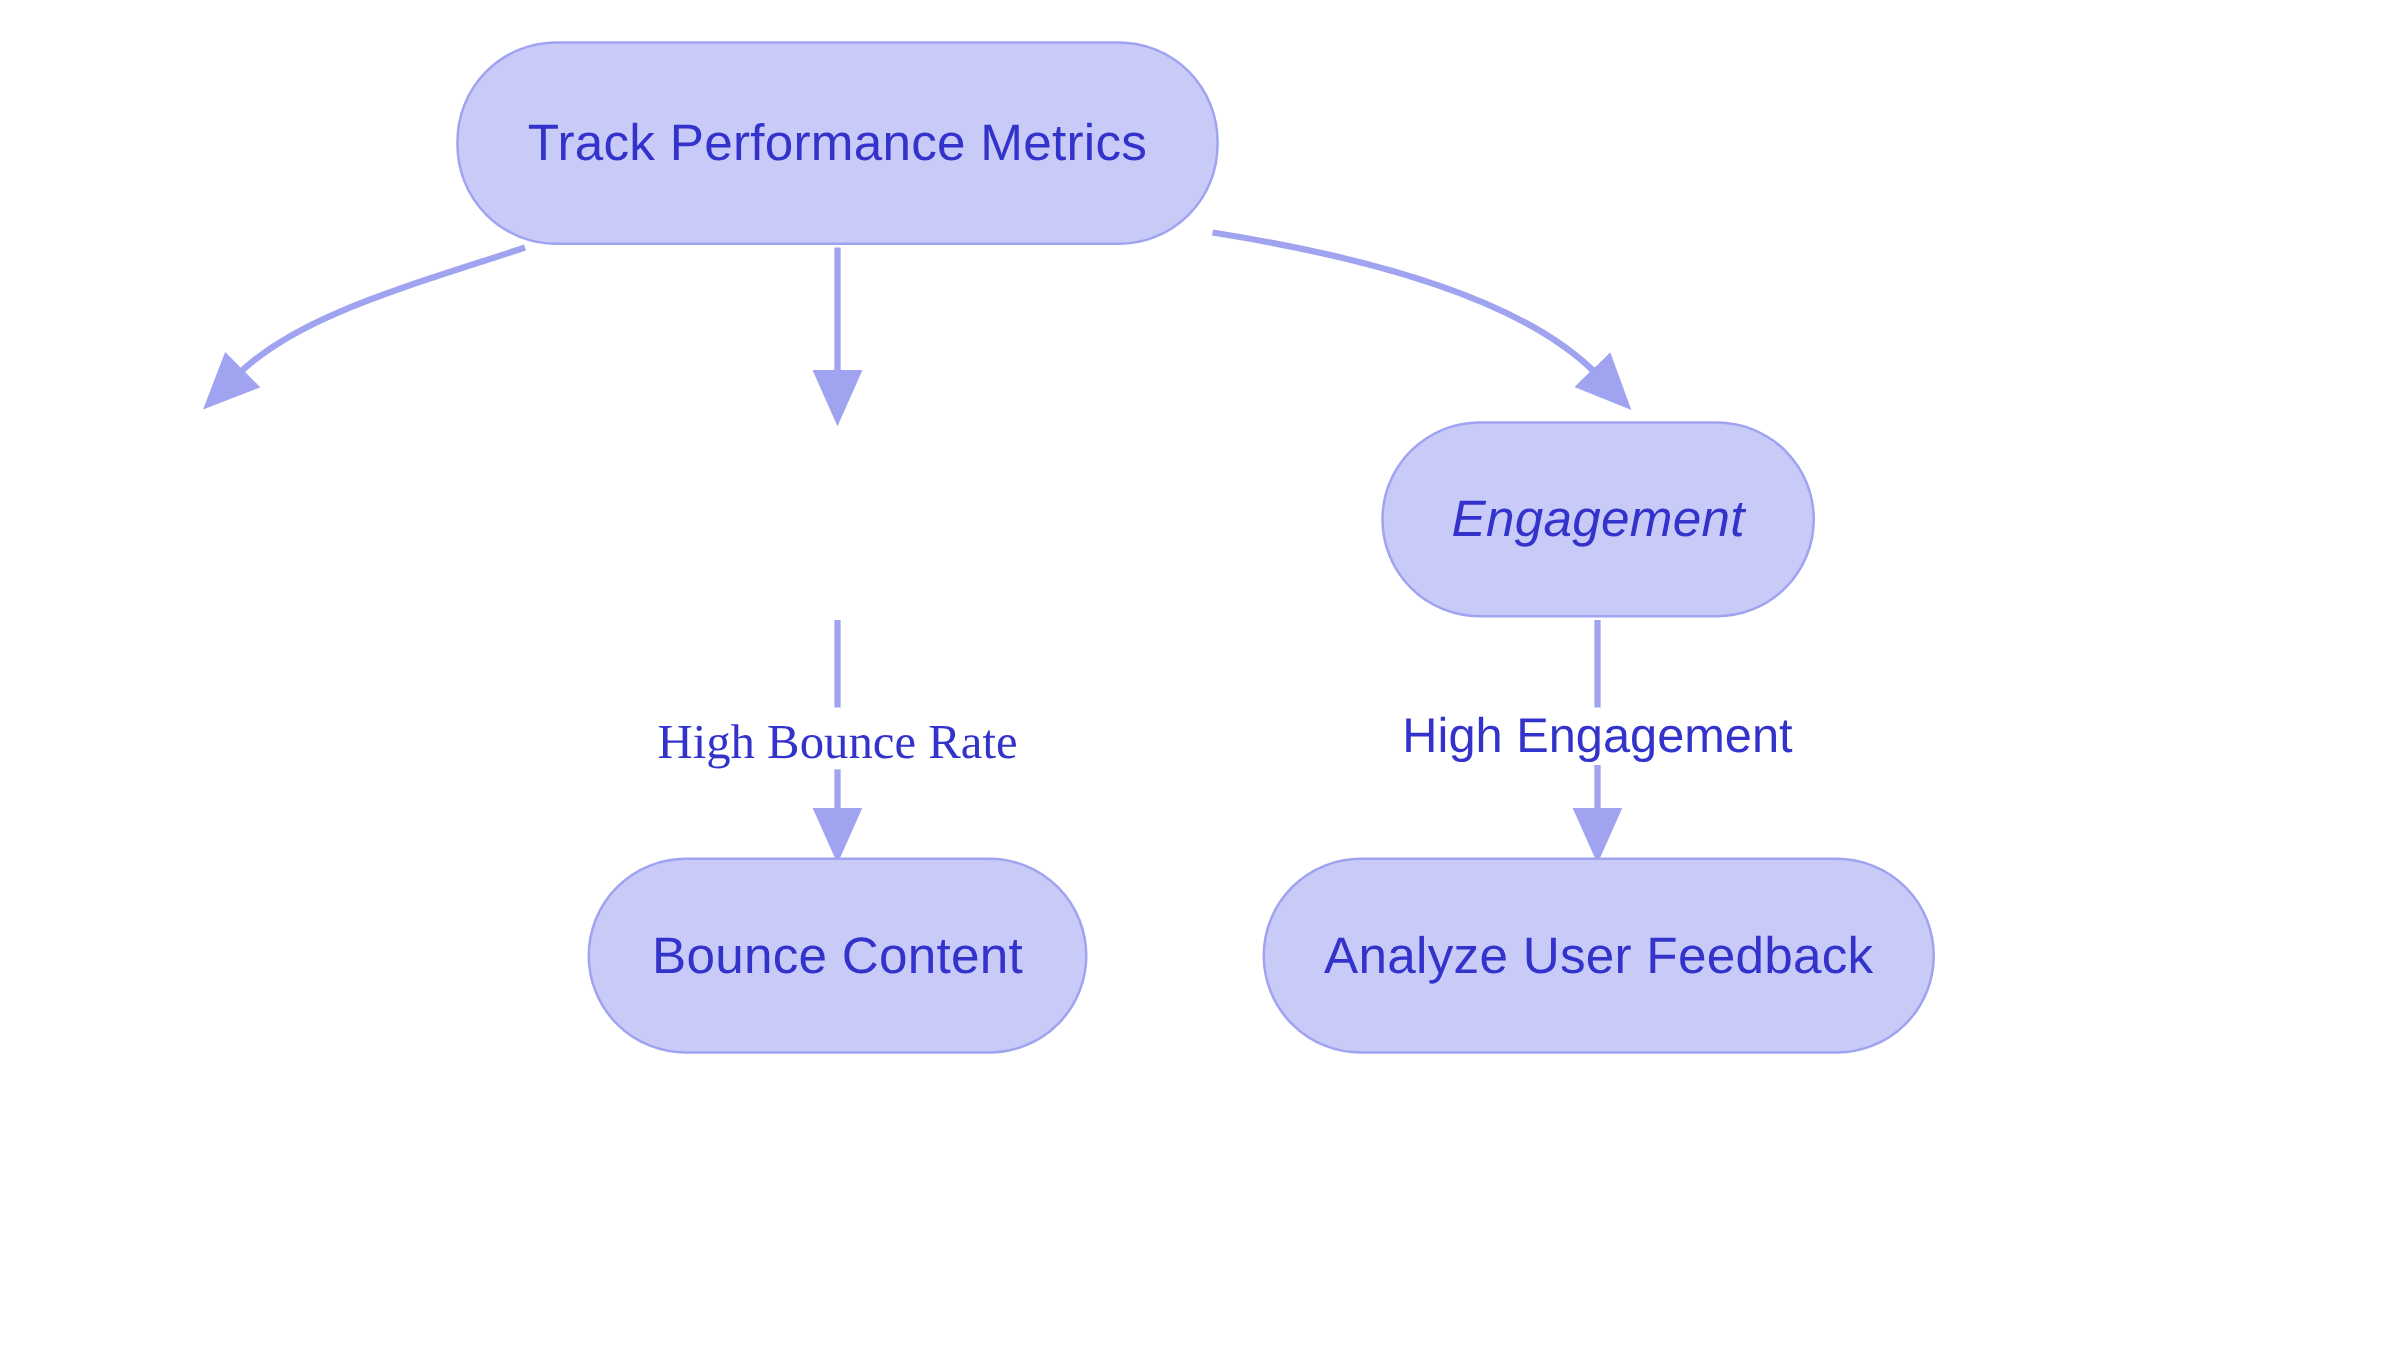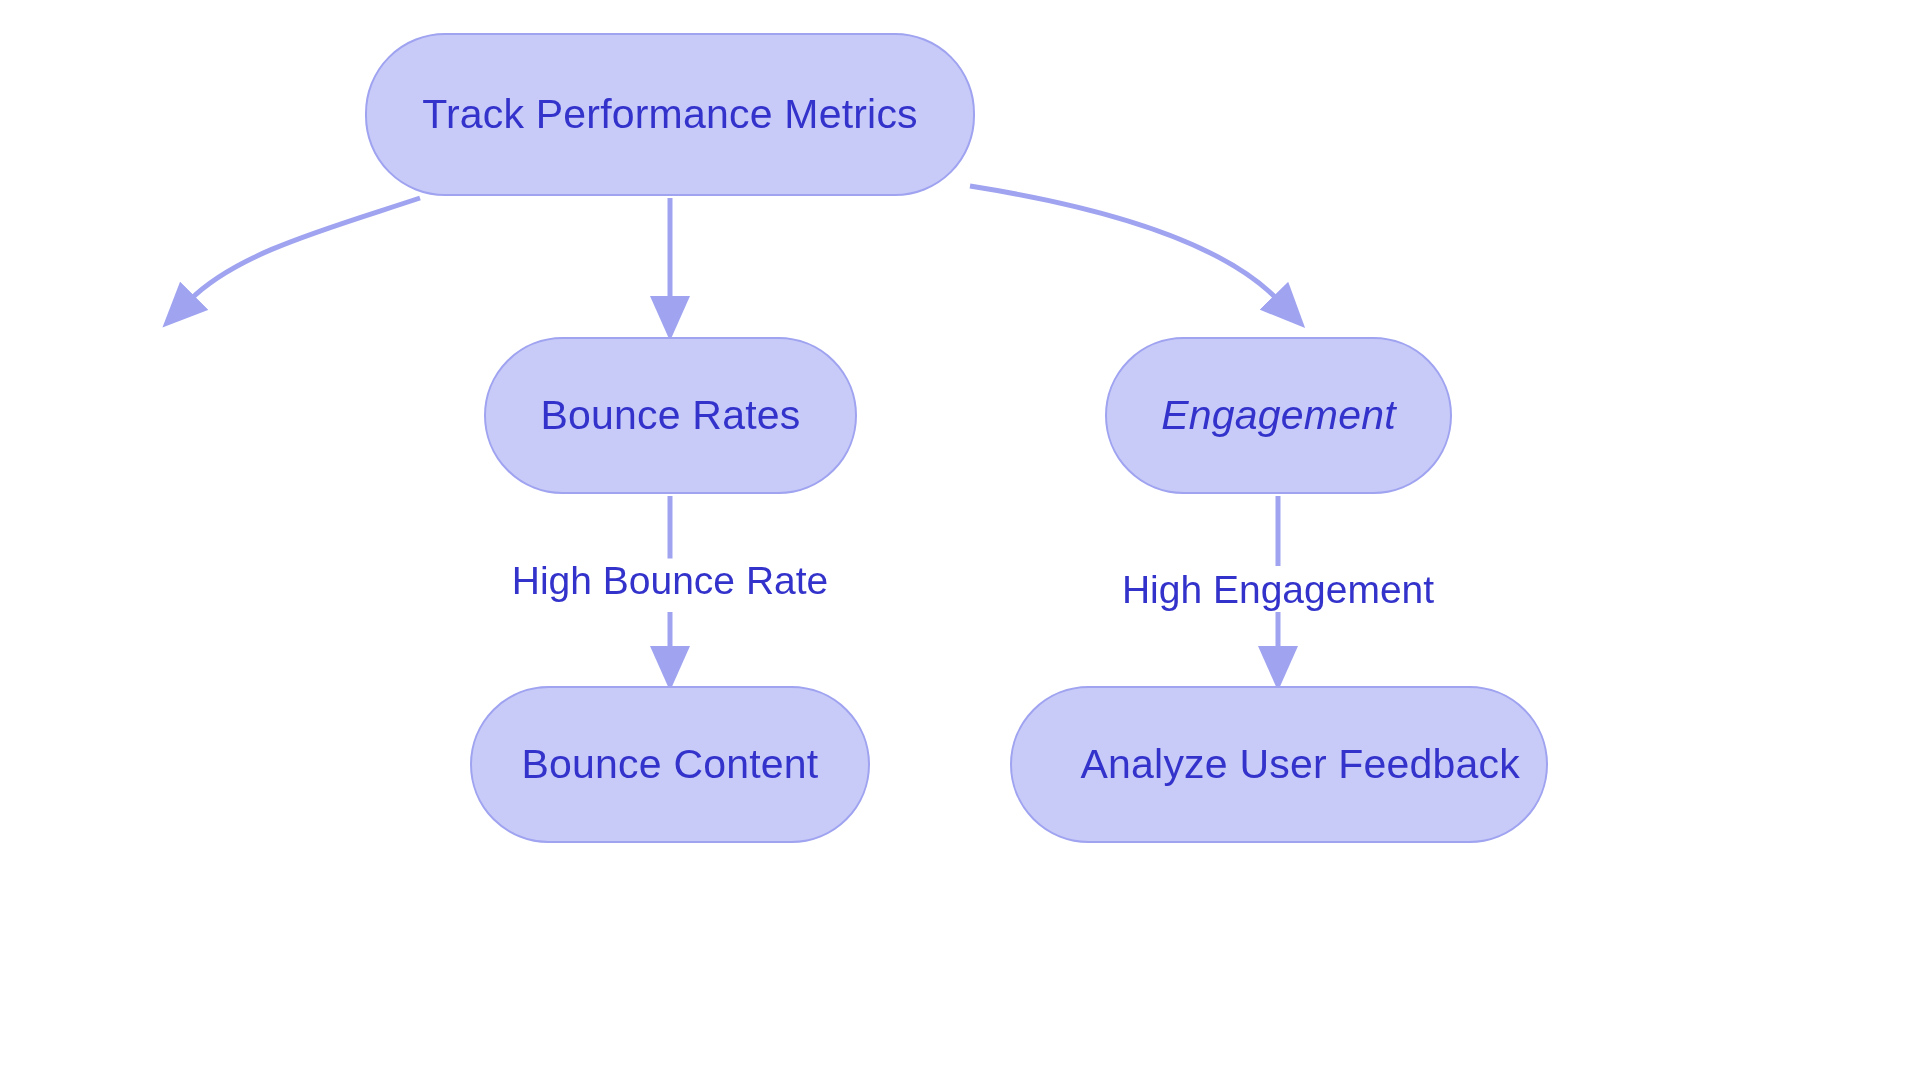--- a/index.html
+++ b/index.html
@@ -53,23 +53,23 @@
     background: #ffffff;
     padding: 2px 6px;
   }
 
   
   #node-root        { left: 365px;  top: 33px;  width: 610px; height: 163px; }
   #node-pageviews   { left: 22px;   top: 337px; width: 321px; height: 157px; }
   #node-bounce      { left: 484px;  top: 337px; width: 373px; height: 157px; }
   #node-engagement  { left: 1105px; top: 337px; width: 347px; height: 157px; font-style: italic; }
   #node-revise      { left: 470px;  top: 686px; width: 400px; height: 157px; }
-  #node-feedback    { left: 1010px; top: 686px; width: 538px; height: 157px; justify-content: flex-end; }
+  #node-feedback    { left: 1010px; top: 686px; width: 538px; height: 157px; }
 
-  #label-high-bounce     { left: 670px;  top: 580px; }
+  #label-high-bounce     { left: 670px;  top: 594px; font-family: Liberation Serif, serif; }
   #label-high-engagement { left: 1278px; top: 589px; }
 </style>
 </head>
 <body>
 
 <div id="canvas">
 
   <svg id="edges" viewBox="0 0 1920 1083" xmlns="http://www.w3.org/2000/svg">
     <defs>
       <marker id="arrowhead" markerWidth="9" markerHeight="8" refX="1.2" refY="4" orient="auto" markerUnits="strokeWidth">
@@ -90,23 +90,20 @@
     <path d="M 1278,496 L 1278,566" fill="none" stroke="#9fa3f0" stroke-width="5"></path>
 
     <path d="M 1278,612 L 1278,652" fill="none" stroke="#9fa3f0" stroke-width="5" marker-end="url(#arrowhead)"></path>
   </svg>
 
   <div class="node" id="node-root">
     <span class="node-label">Track Performance Metrics</span>
   </div>
 
 
-  <div class="node" id="node-bounce">
-    <span class="node-label">Bounce Rates</span>
-  </div>
 
   <div class="node" id="node-engagement">
     <span class="node-label">Engagement</span>
   </div>
 
   <div class="node" id="node-revise">
     <span class="node-label">Bounce Content</span>
   </div>
 
   <div class="node" id="node-feedback">

